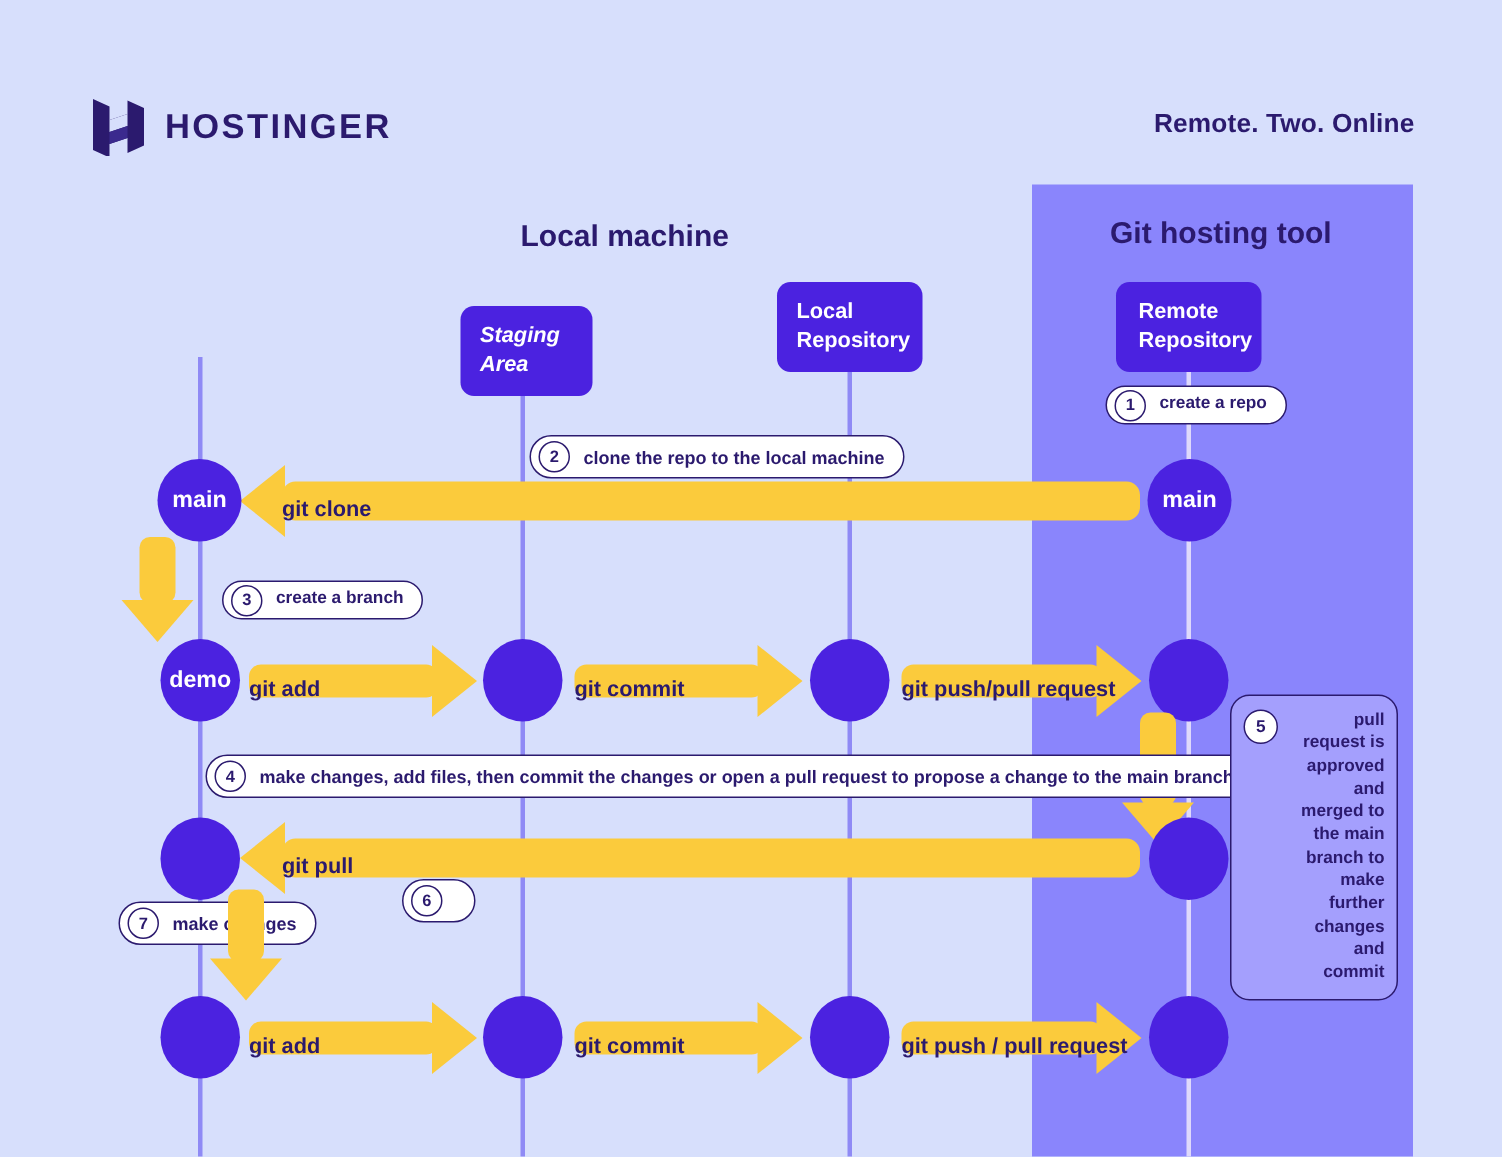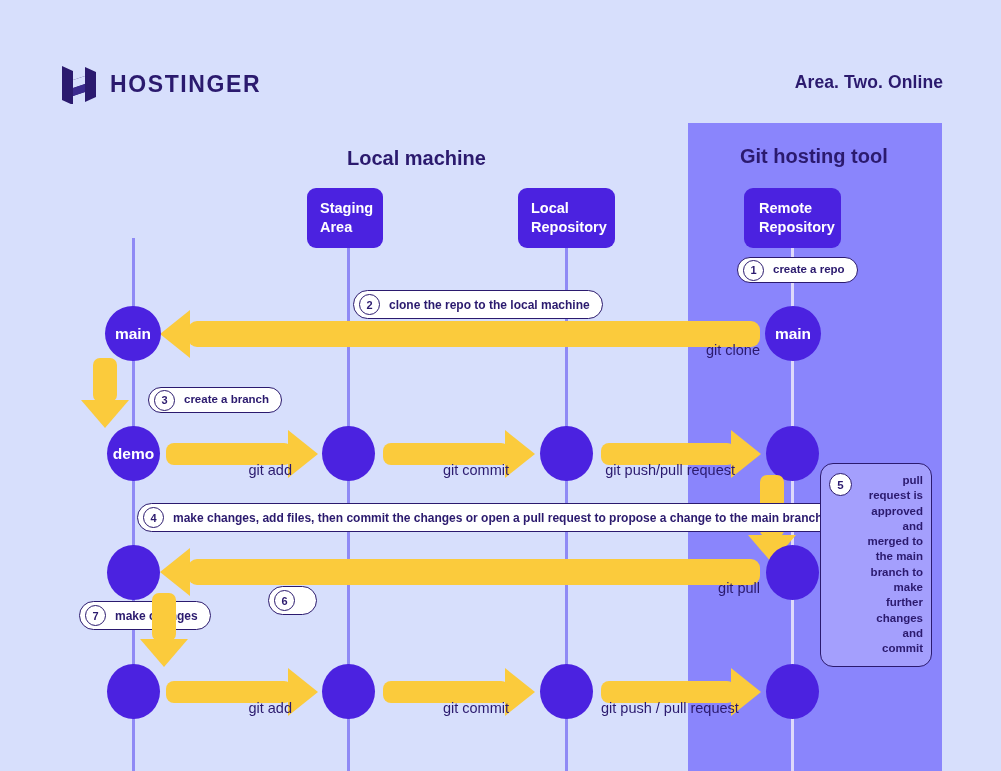--- a/index.html
+++ b/index.html
@@ -59,23 +59,23 @@
   .harrow .head{position:absolute;width:0;height:0;top:0;}
   .harrow.right .head{
     border-top:24px solid transparent;border-bottom:24px solid transparent;
     border-left:30px solid #fbcb3c;
   }
   .harrow.left .head{
     border-top:24px solid transparent;border-bottom:24px solid transparent;
     border-right:30px solid #fbcb3c;
   }
   .harrow .lbl{
-    position:absolute;top:16px;height:48px;line-height:48px;
-    font-size:14.5px;font-weight:normal;color:#2b1a6e;white-space:nowrap;
-    text-align:right;
+    position:absolute;top:6px;height:48px;line-height:48px;
+    font-size:14.5px;font-weight:bold;color:#2b1a6e;white-space:nowrap;
+    text-align:left;
   }
   .harrow.big .bar{height:26px;top:11px;border-radius:9px;}
 
   
   .varrow{position:absolute;}
   .varrow .stem{position:absolute;background:#fbcb3c;border-radius:7px;left:12px;top:0;width:24px;}
   .varrow .tip{
     position:absolute;left:0;width:0;height:0;
     border-left:24px solid transparent;border-right:24px solid transparent;
     border-top:28px solid #fbcb3c;
@@ -116,31 +116,31 @@
   <div class="host-panel"></div>
 
   <div class="logo-wrap">
     <svg class="logo-mark" viewBox="0 0 34 40">
       <path d="M0 2 L11 7 L11 16 L23 12 L23 3 L34 8 L34 33 L23 38 L23 28 L11 32 L11 41 L0 36 Z" fill="#2b1a6e"></path>
       <path d="M11 16 L11 24 L23 20 L23 12 Z" fill="#d7dffc"></path>
       <path d="M11 24 L23 20 L23 28 L11 32 Z" fill="#3b2a8e"></path>
     </svg>
     <div class="logo-text">HOSTINGER</div>
   </div>
-  <div class="tagline">Area. Two. Online</div>
+  <div class="tagline">Remote. Two. Online</div>
 
   <div class="sec-title sec-local">Local machine</div>
   <div class="sec-title sec-host">Git hosting tool</div>
 
   <div class="lane-line" style="left:132px;"></div>
   <div class="lane-line" style="left:347px;"></div>
   <div class="lane-line" style="left:565px;"></div>
   <div class="lane-line light" style="left:791px;"></div>
 
-  <div class="lane-box" style="left:307px;top:188px;width:76px;">
+  <div class="lane-box" style="left:307px;top:204px;width:88px;font-style:italic;">
     <div>Staging</div>
     <div>Area</div>
   </div>
   <div class="lane-box" style="left:518px;top:188px;width:97px;">
     <div>Local</div>
     <div>Repository</div>
   </div>
   <div class="lane-box" style="left:744px;top:188px;width:97px;padding-left:15px;">
     <div>Remote</div>
     <div>Repository</div>

